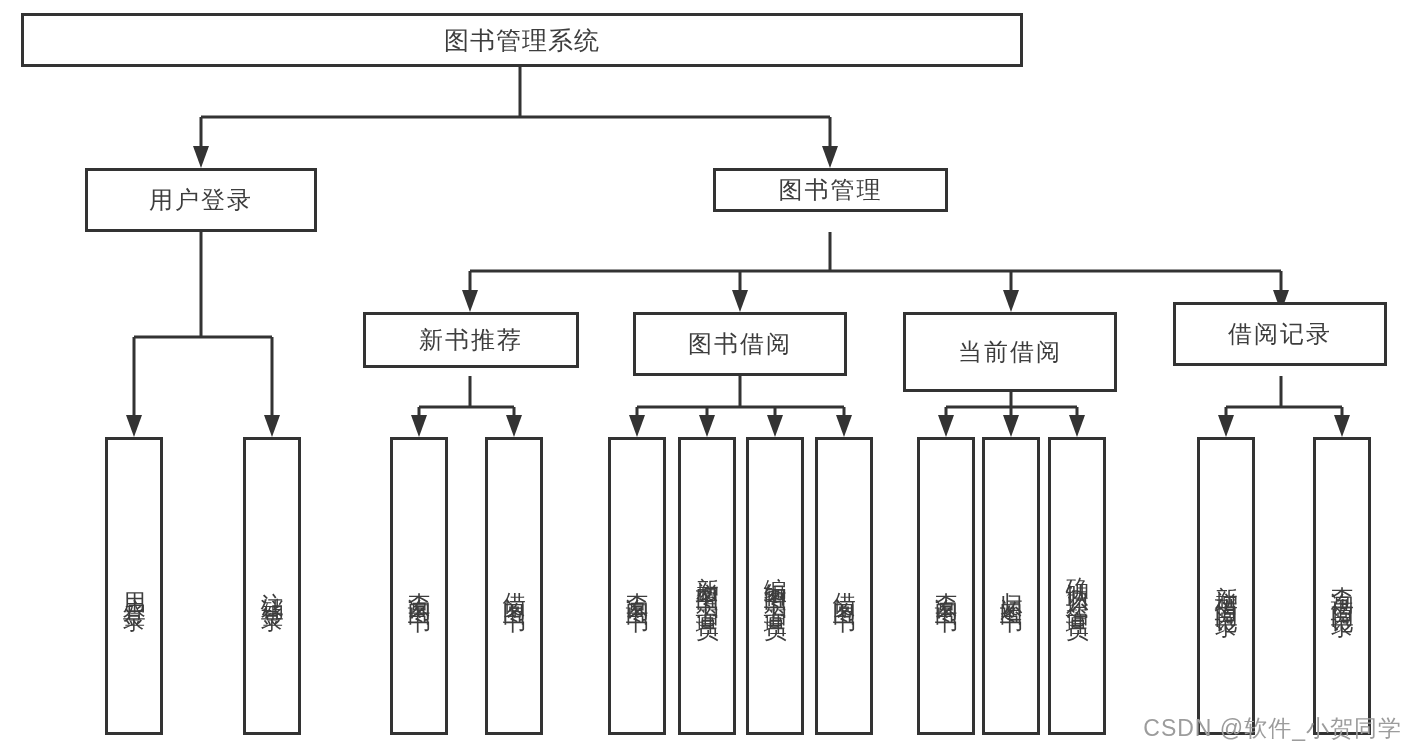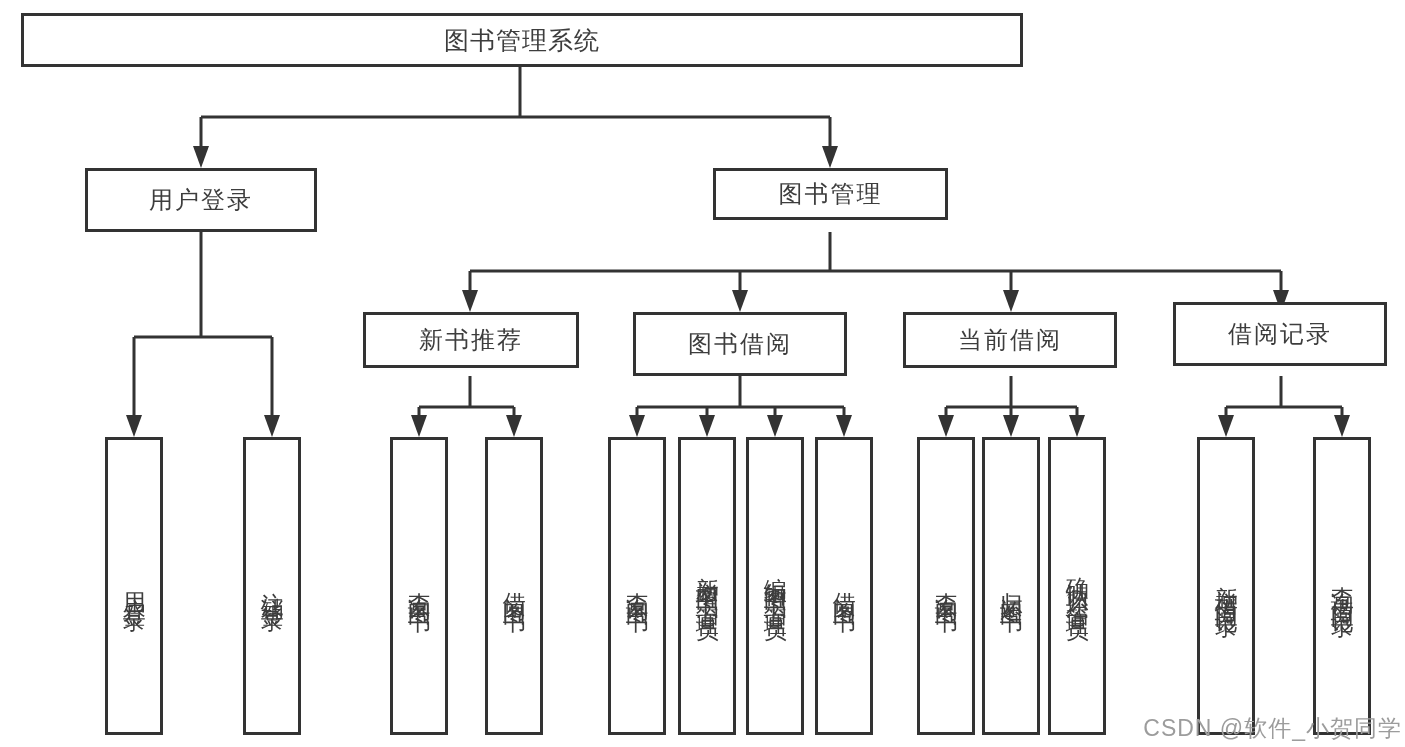--- a/index.html
+++ b/index.html
@@ -82,31 +82,31 @@
     </g>
   </svg>
 
   <div class="node lvl0" style="left:21px;top:13px;width:1002px;height:54px">
     <span>图书管理系统</span>
   </div>
 
   <div class="node lvl1" style="left:85px;top:168px;width:232px;height:64px">
     <span>用户登录</span>
   </div>
-  <div class="node lvl1" style="left:713px;top:168px;width:235px;height:52px">
+  <div class="node lvl1" style="left:713px;top:168px;width:235px;height:44px">
     <span>图书管理</span>
   </div>
 
   <div class="node lvl2" style="left:363px;top:312px;width:216px;height:56px">
     <span>新书推荐</span>
   </div>
   <div class="node lvl2" style="left:633px;top:312px;width:214px;height:64px">
     <span>图书借阅</span>
   </div>
-  <div class="node lvl2" style="left:903px;top:312px;width:214px;height:56px">
+  <div class="node lvl2" style="left:903px;top:312px;width:214px;height:80px">
     <span>当前借阅</span>
   </div>
   <div class="node lvl2" style="left:1173px;top:302px;width:214px;height:64px">
     <span>借阅记录</span>
   </div>
 
   <div class="node leaf" style="left:105px;top:437px;width:58px;height:298px">
     <span>用户登录</span>
   </div>
   <div class="node leaf" style="left:243px;top:437px;width:58px;height:298px">

